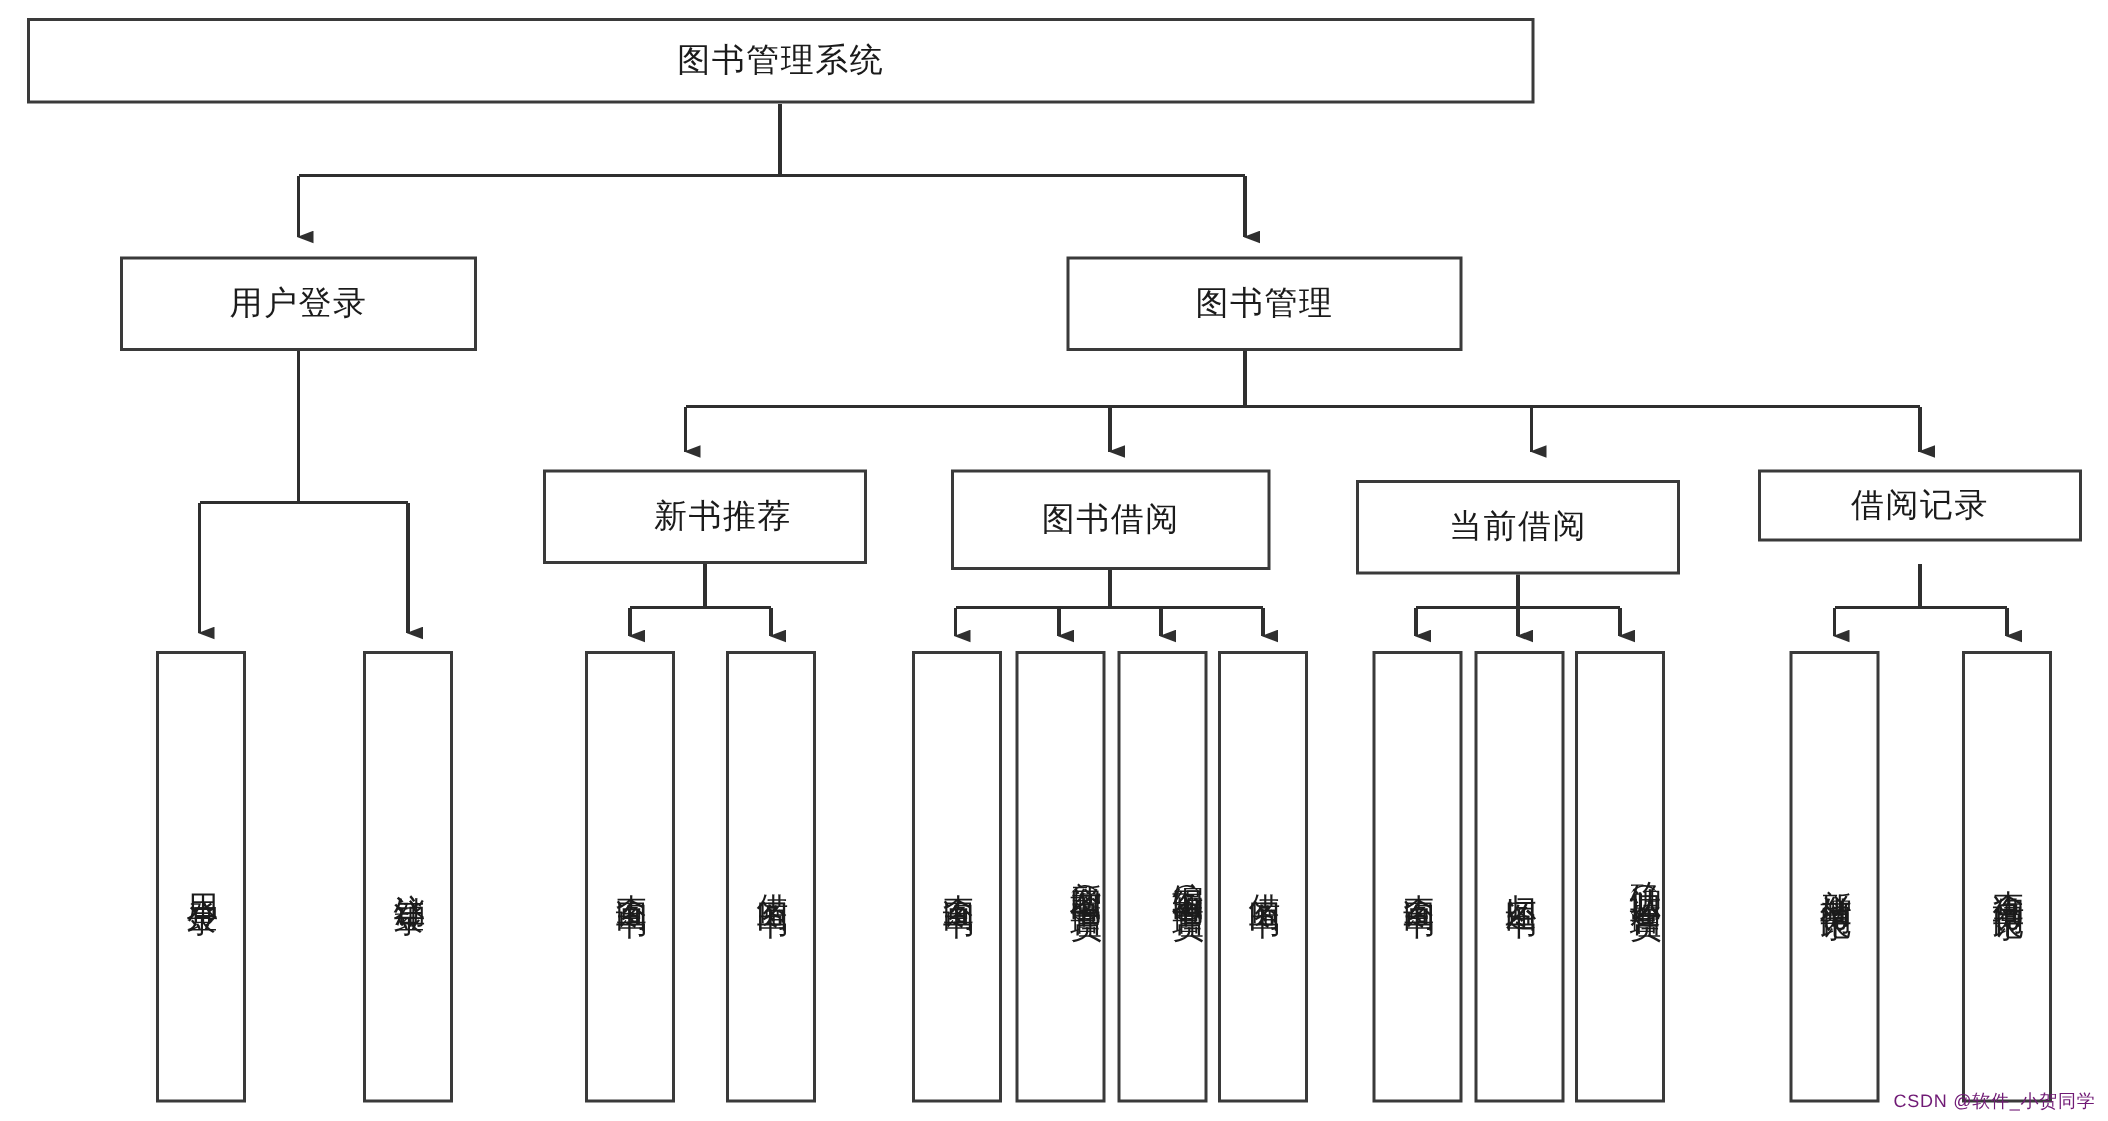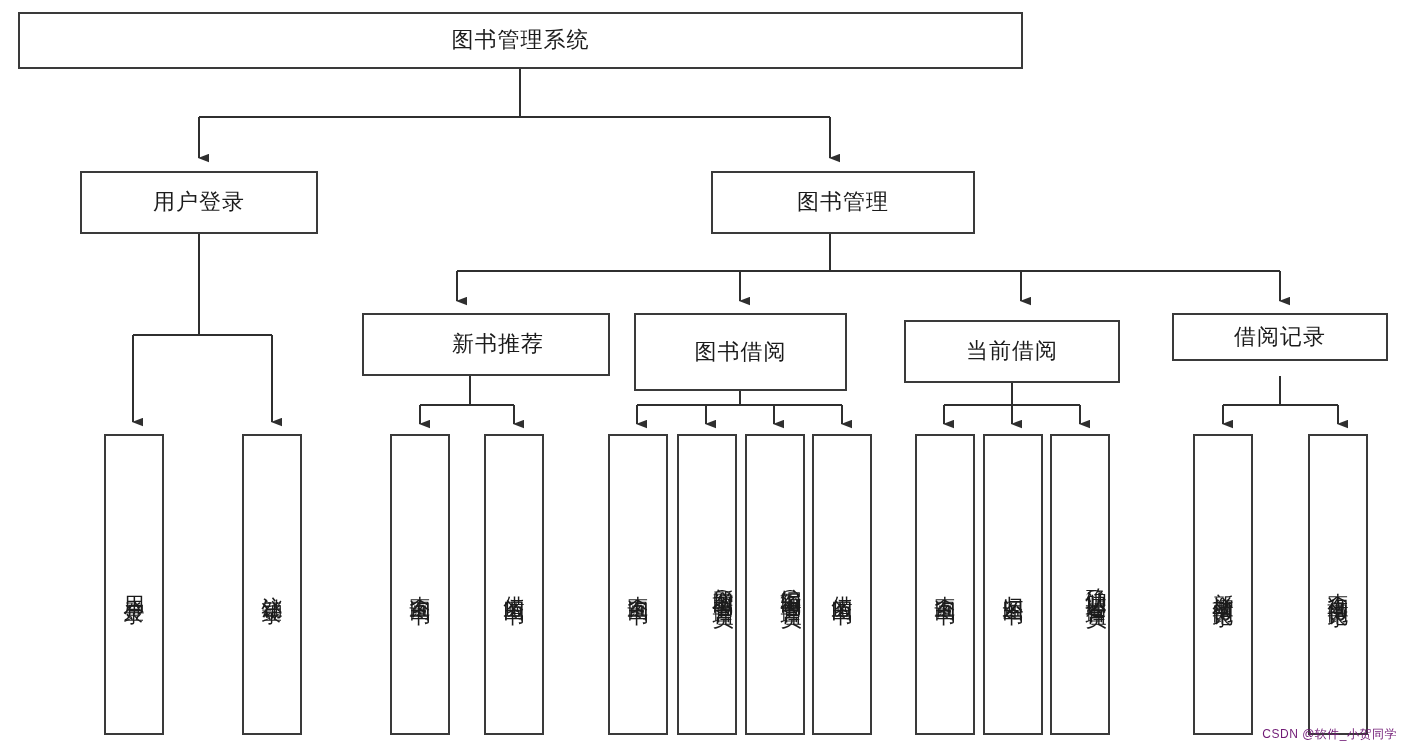--- a/index.html
+++ b/index.html
@@ -131,25 +131,25 @@
   </div>
 
   <div class="node-box horizontal" style="left:80px; top:171px; width:238px; height:63px;">
     <span class="node-label">用户登录</span>
   </div>
 
   <div class="node-box horizontal" style="left:711px; top:171px; width:264px; height:63px;">
     <span class="node-label">图书管理</span>
   </div>
 
-  <div class="node-box horizontal" style="left:362px; top:313px; width:248px; height:63px;padding-left:24px;">
+  <div class="node-box horizontal" style="left:362px; top:313px; width:216px; height:63px;padding-left:24px;">
     <span class="node-label">新书推荐</span>
   </div>
 
-  <div class="node-box horizontal" style="left:634px; top:313px; width:213px; height:78px;">
+  <div class="node-box horizontal" style="left:634px; top:313px; width:213px; height:67px;">
     <span class="node-label">图书借阅</span>
   </div>
 
   <div class="node-box horizontal" style="left:904px; top:320px; width:216px; height:63px;">
     <span class="node-label">当前借阅</span>
   </div>
 
   <div class="node-box horizontal" style="left:1172px; top:313px; width:216px; height:48px;">
     <span class="node-label">借阅记录</span>
   </div>

